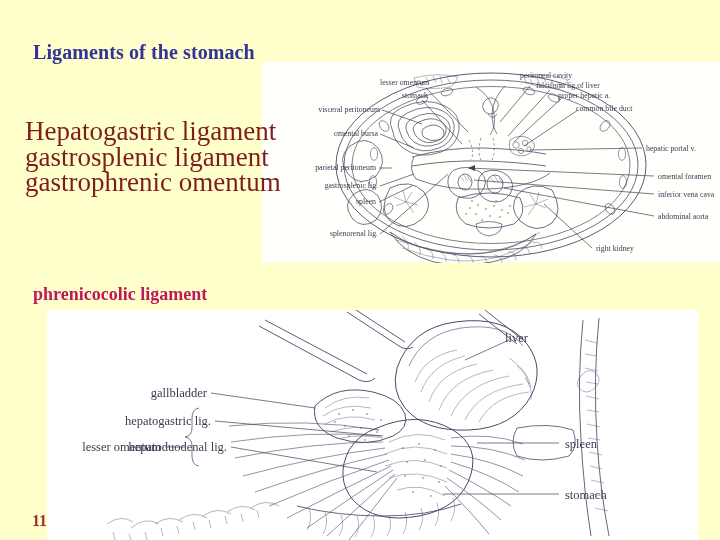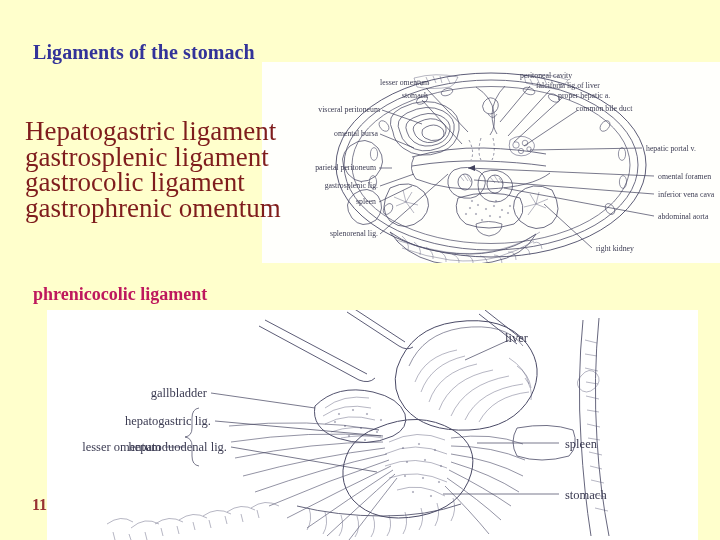--- a/index.html
+++ b/index.html
@@ -56,21 +56,21 @@
     font-weight: bold;
     color: #be185d;
     white-space: nowrap;
     z-index: 6;
   }
 
   
   #page-number {
     position: absolute;
     left: 32px;
-    top: 496px;
+    top: 512px;
     font-size: 16px;
     font-weight: bold;
     color: #993333;
     z-index: 8;
   }
 
   
   #figure-top {
     position: absolute;
     left: 262px;
@@ -119,21 +119,20 @@
 </head>
 <body>
 
 <div id="slide">
 
   <div id="slide-title">Ligaments of the stomach</div>
 
   <div id="ligament-list">
     <div class="lig-line">Hepatogastric ligament</div>
     <div class="lig-line">gastrosplenic ligament</div>
-    <div class="lig-line">gastrocolic ligament</div>
     <div class="lig-line">gastrophrenic omentum</div>
   </div>
 
   <div id="subheading">phrenicocolic ligament</div>
 
   <div id="page-number">11</div>
 
   <div id="figure-top">
     <svg width="458" height="201" viewBox="0 0 458 201" xmlns="http://www.w3.org/2000/svg">
 

